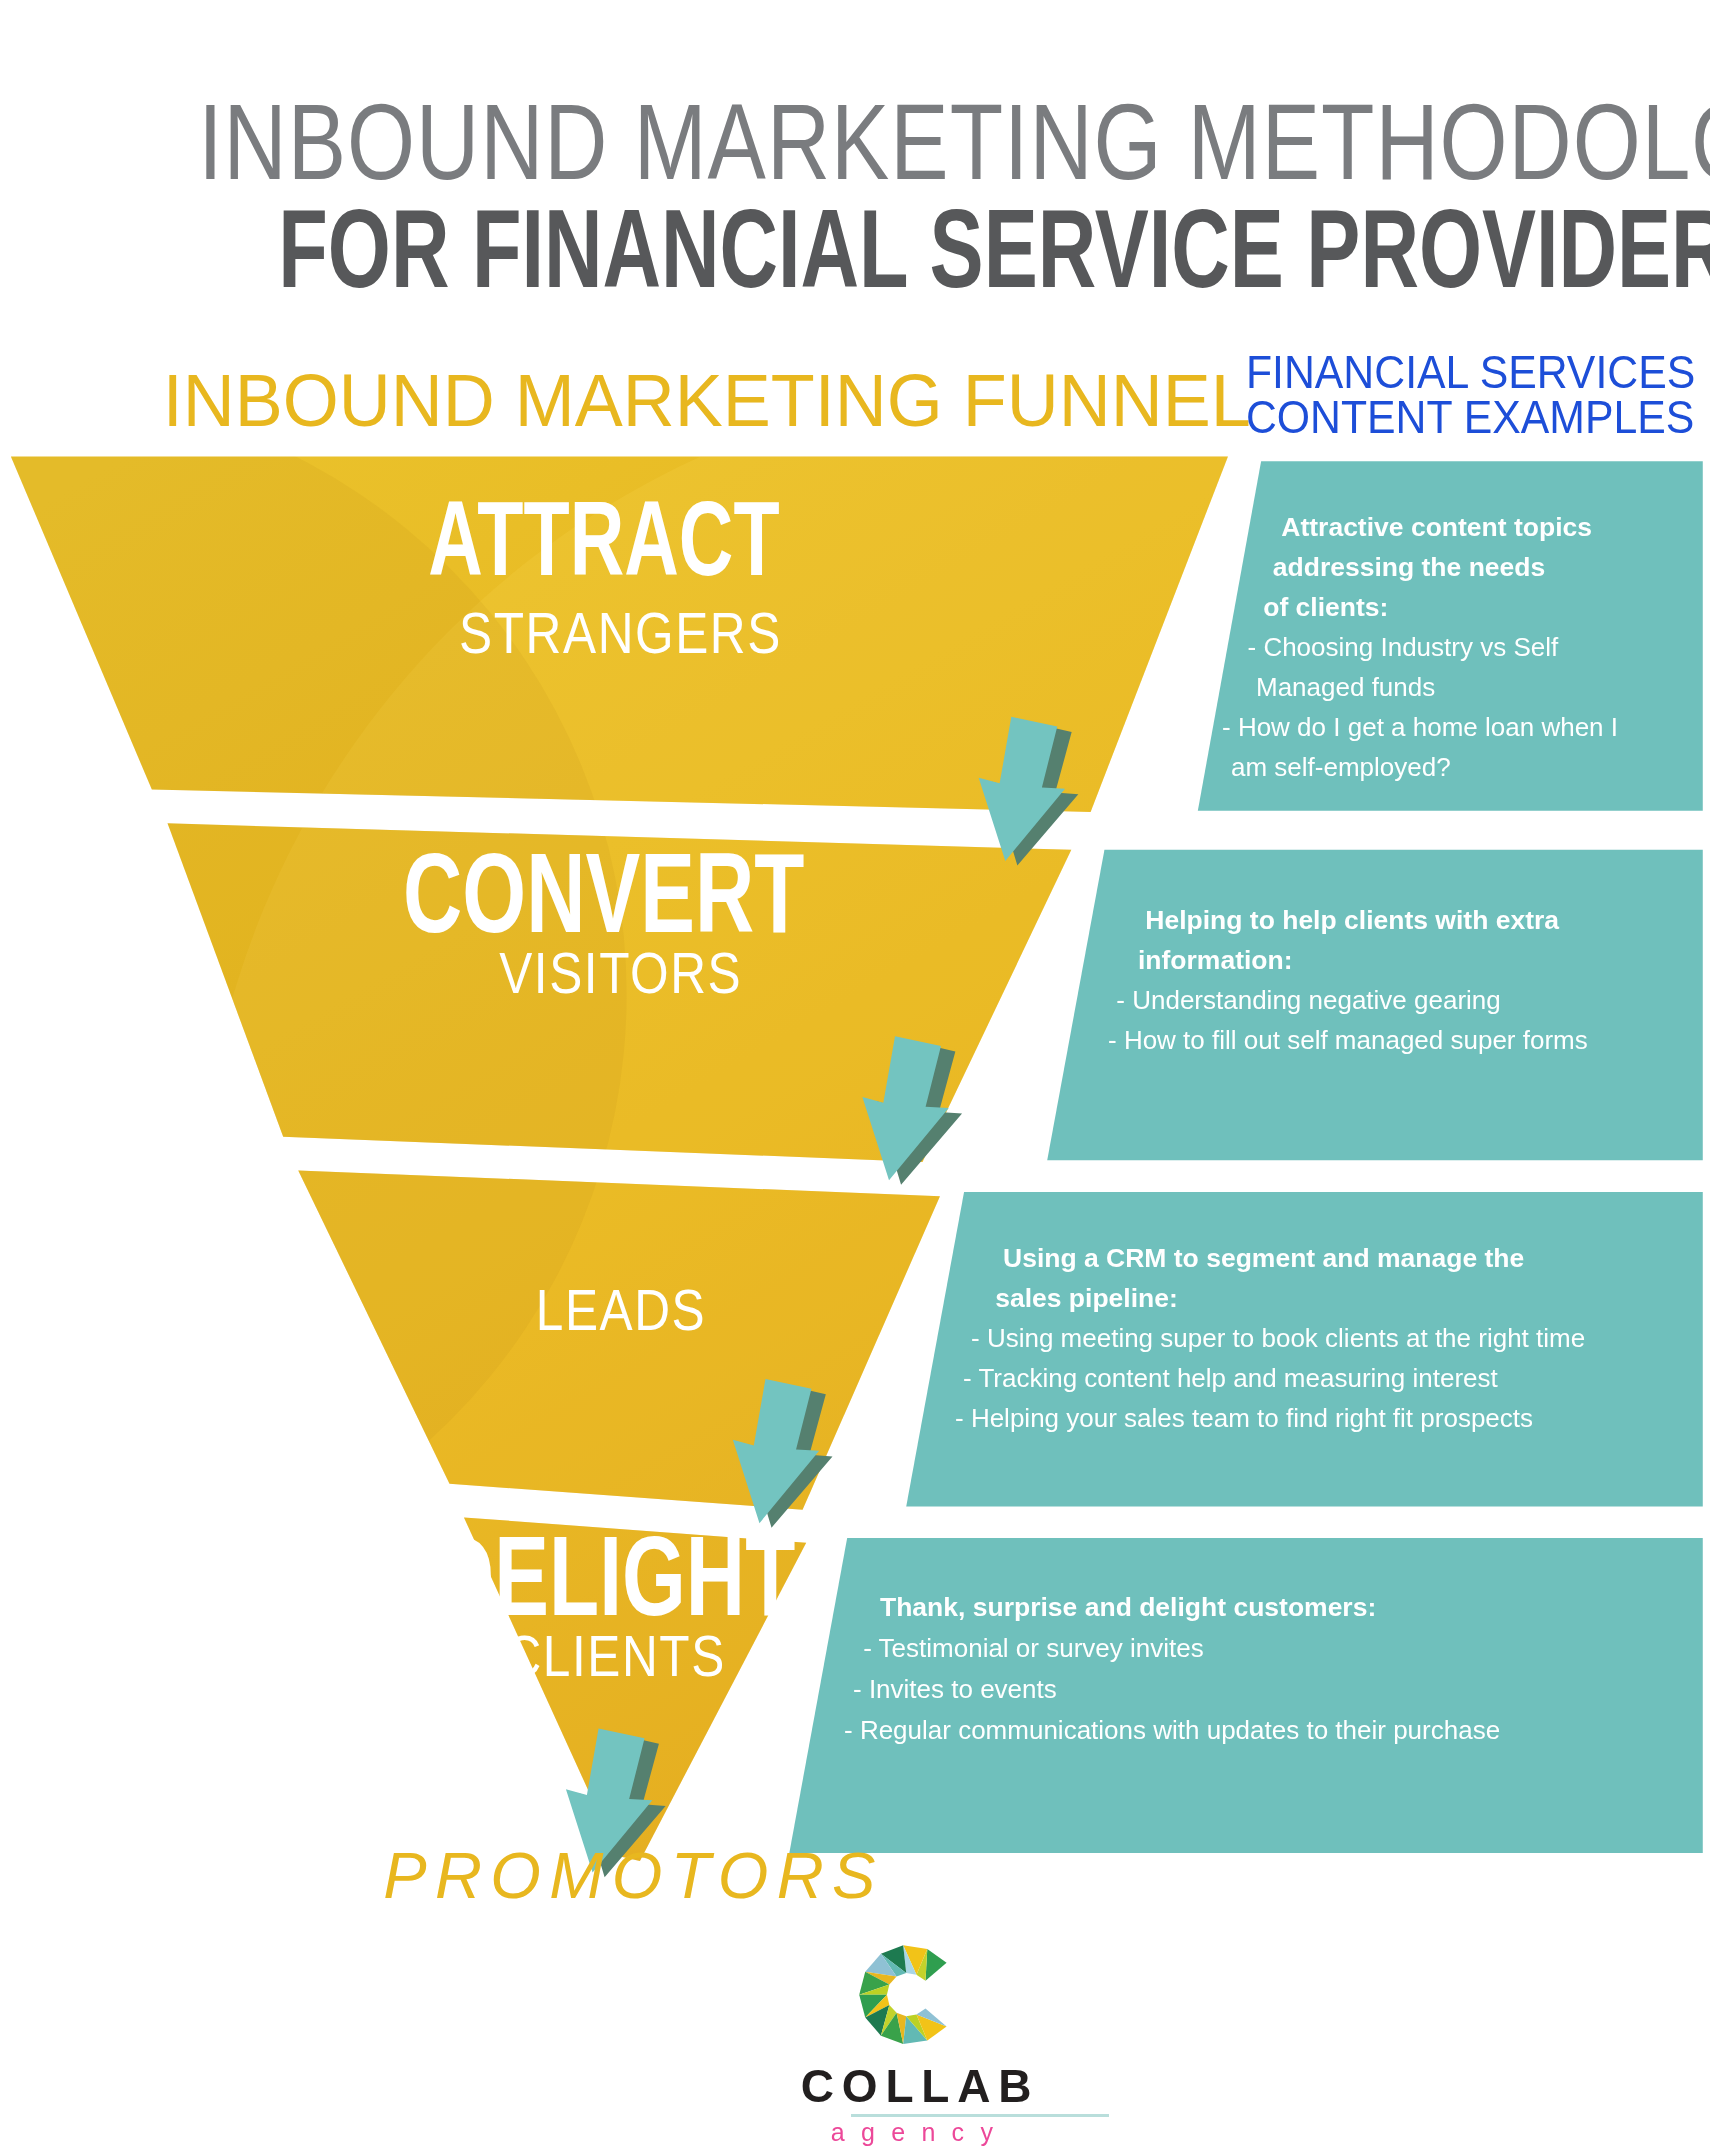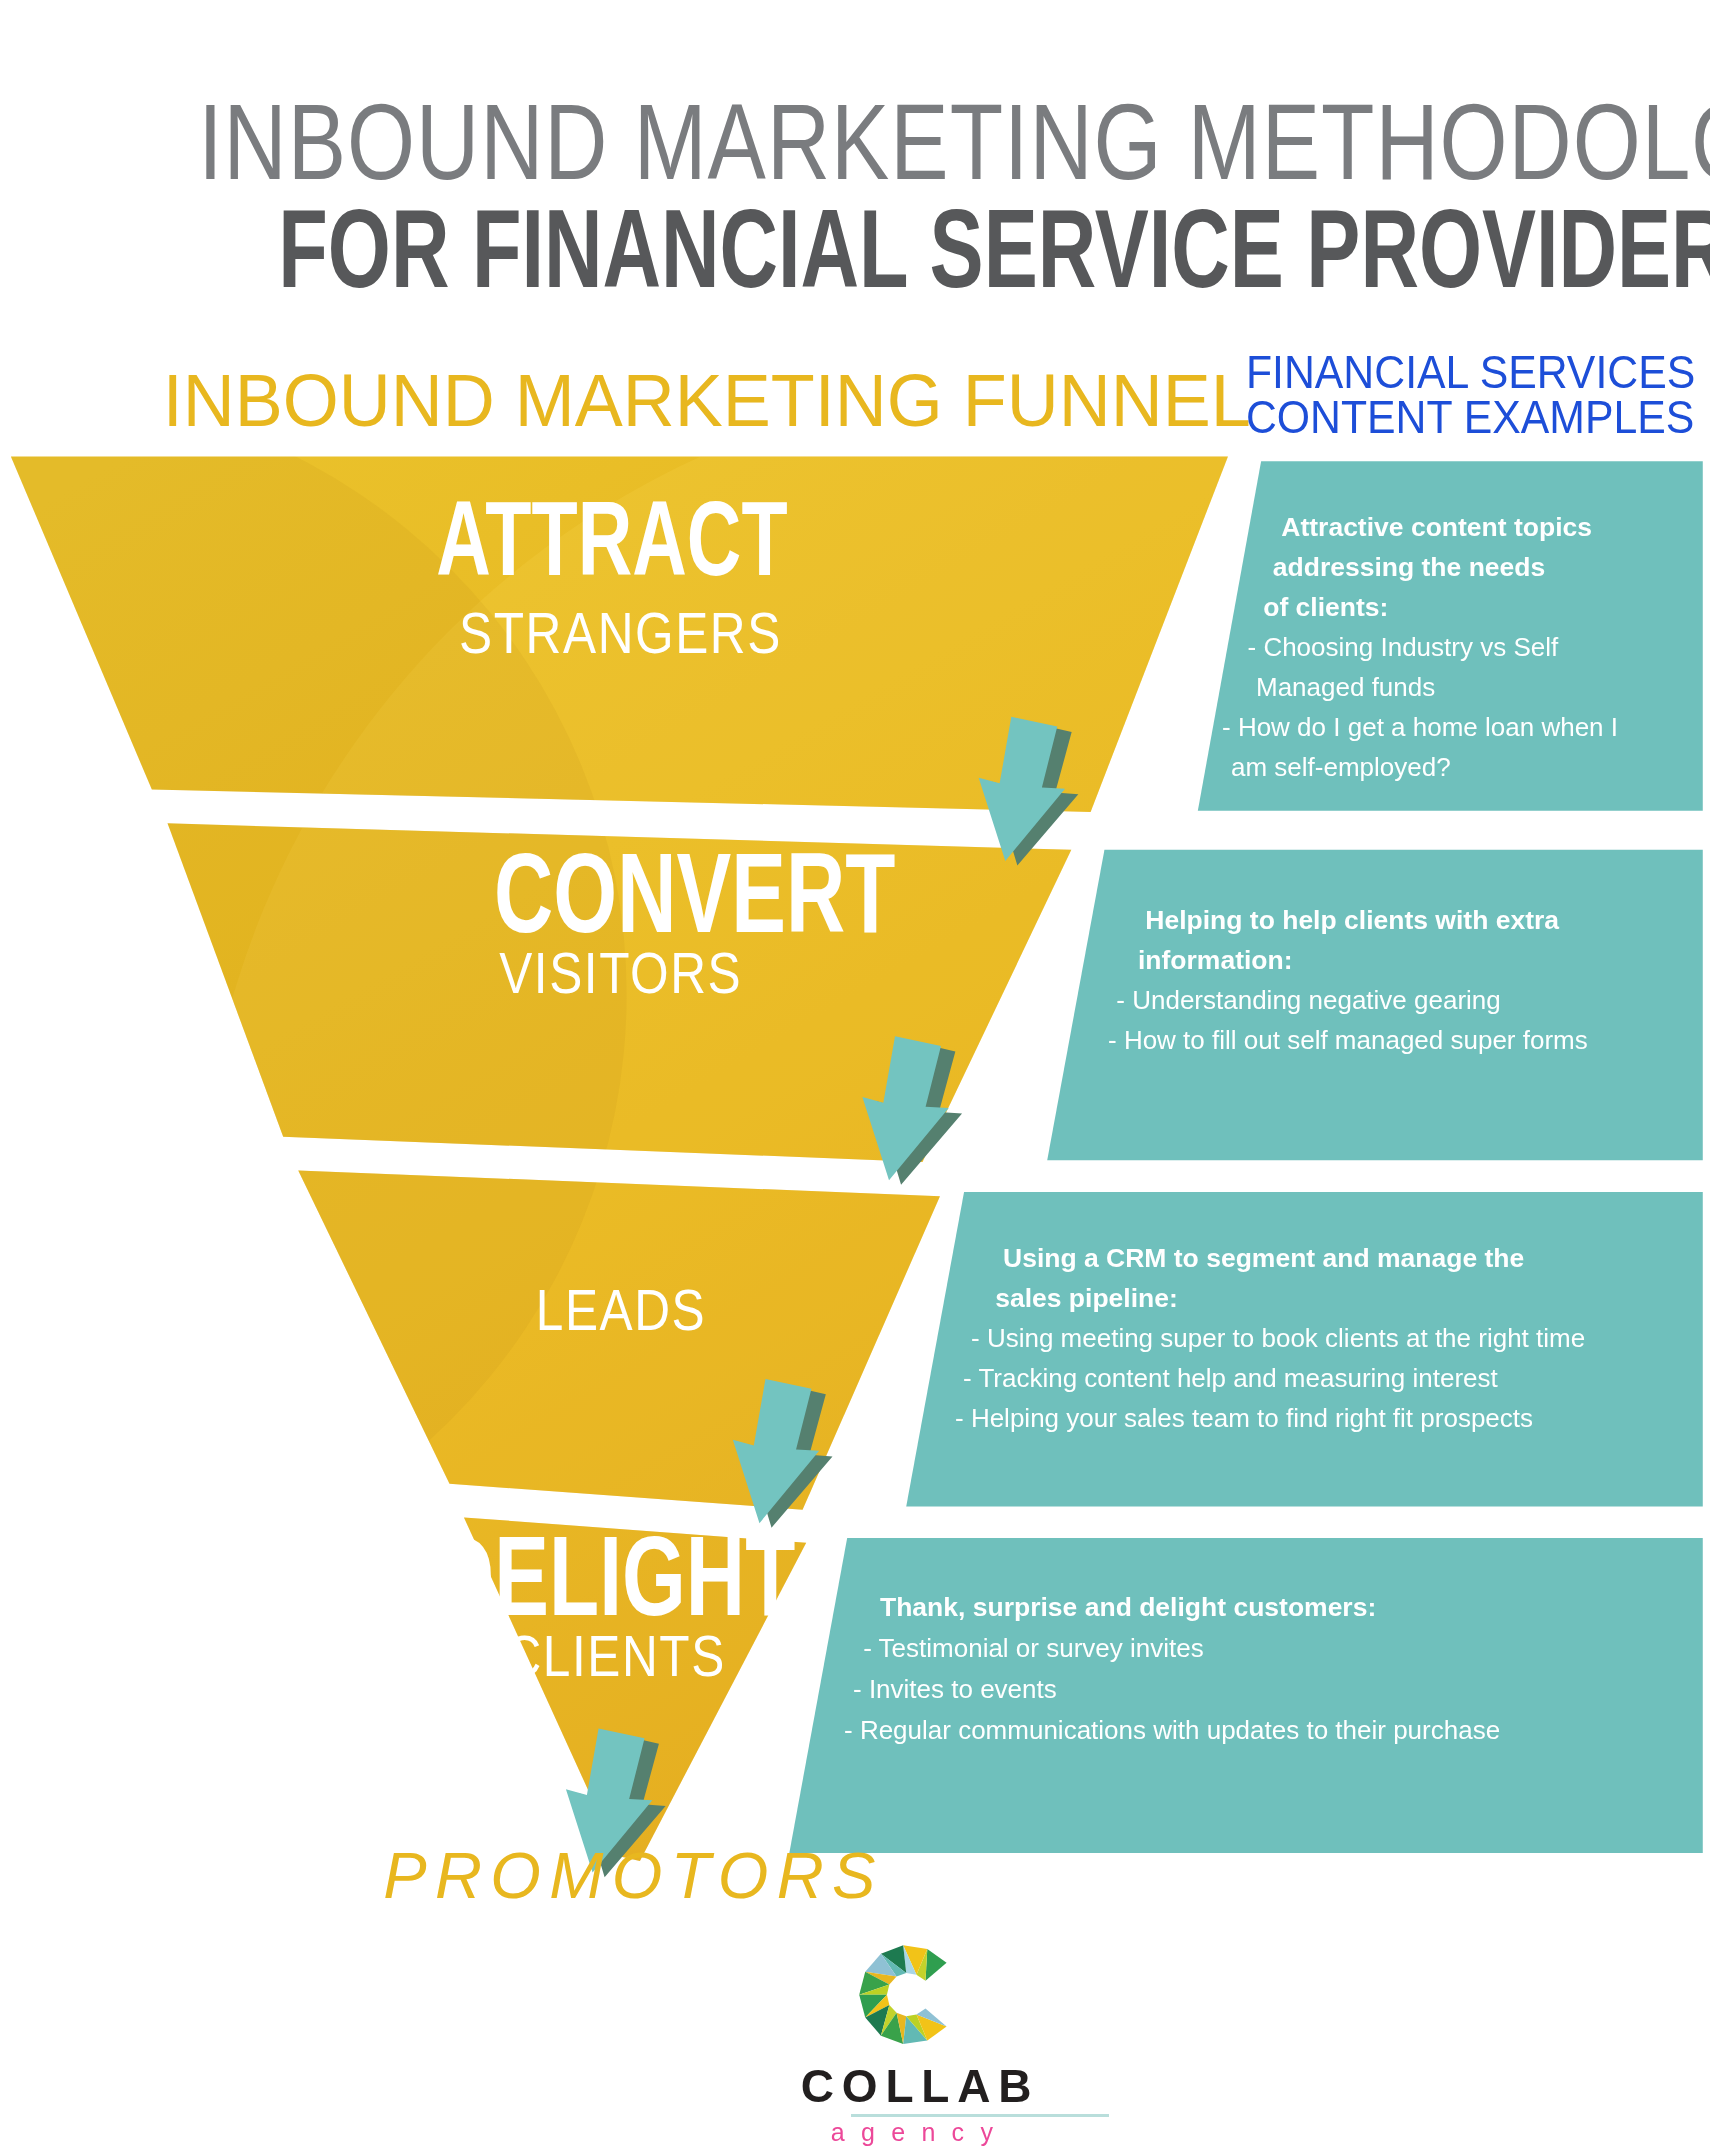--- a/index.html
+++ b/index.html
@@ -19,26 +19,26 @@
   .title1{top:83px;left:0;width:1710px;font-size:108px;line-height:1.1;color:#7a7c7f;letter-spacing:1.2px;}
   .title1 .cond{transform:scaleX(0.81);}
   .title2{top:188px;left:0;width:1710px;font-size:111px;line-height:1.1;font-weight:bold;color:#57585a;}
   .title2 .cond{transform:scaleX(0.73);}
   .funnel-heading{top:359px;left:140px;width:964px;font-size:75px;line-height:1.1;color:#e8b71f;}
   .funnel-heading .cond{transform:scaleX(0.96);}
   .examples-heading{top:350px;left:1229px;width:458px;font-size:46px;line-height:45px;color:#1d4ed8;}
   .examples-heading .cond{transform:scaleX(0.93);}
 
   
-  .stage{left:250px;width:723px;color:#ffffff;font-weight:bold;line-height:1;}
+  .stage{left:242px;width:723px;color:#ffffff;font-weight:bold;line-height:1;}
   .stage .cond{transform:scaleX(0.72);}
   .sub{left:259px;width:723px;color:#ffffff;font-weight:normal;font-size:57px;line-height:1;letter-spacing:1.8px;}
   .sub .cond{transform:scaleX(0.87);}
   .st-attract{top:486px;font-size:105px;}
-  .st-convert{top:836px;font-size:114px;text-align:right;}
+  .st-convert{top:836px;font-size:114px;}
   .st-close{top:1173px;font-size:114px;}
   .st-delight{top:1519px;font-size:114px;left:254px;}
   .su-attract{top:605px;}
   .su-convert{top:945px;}
   .su-close{top:1282px;}
   .su-delight{top:1628px;left:254px;}
 
   
   .boxtext{color:#ffffff;font-size:26px;line-height:40px;}
   .boxtext .ln{white-space:nowrap;}

